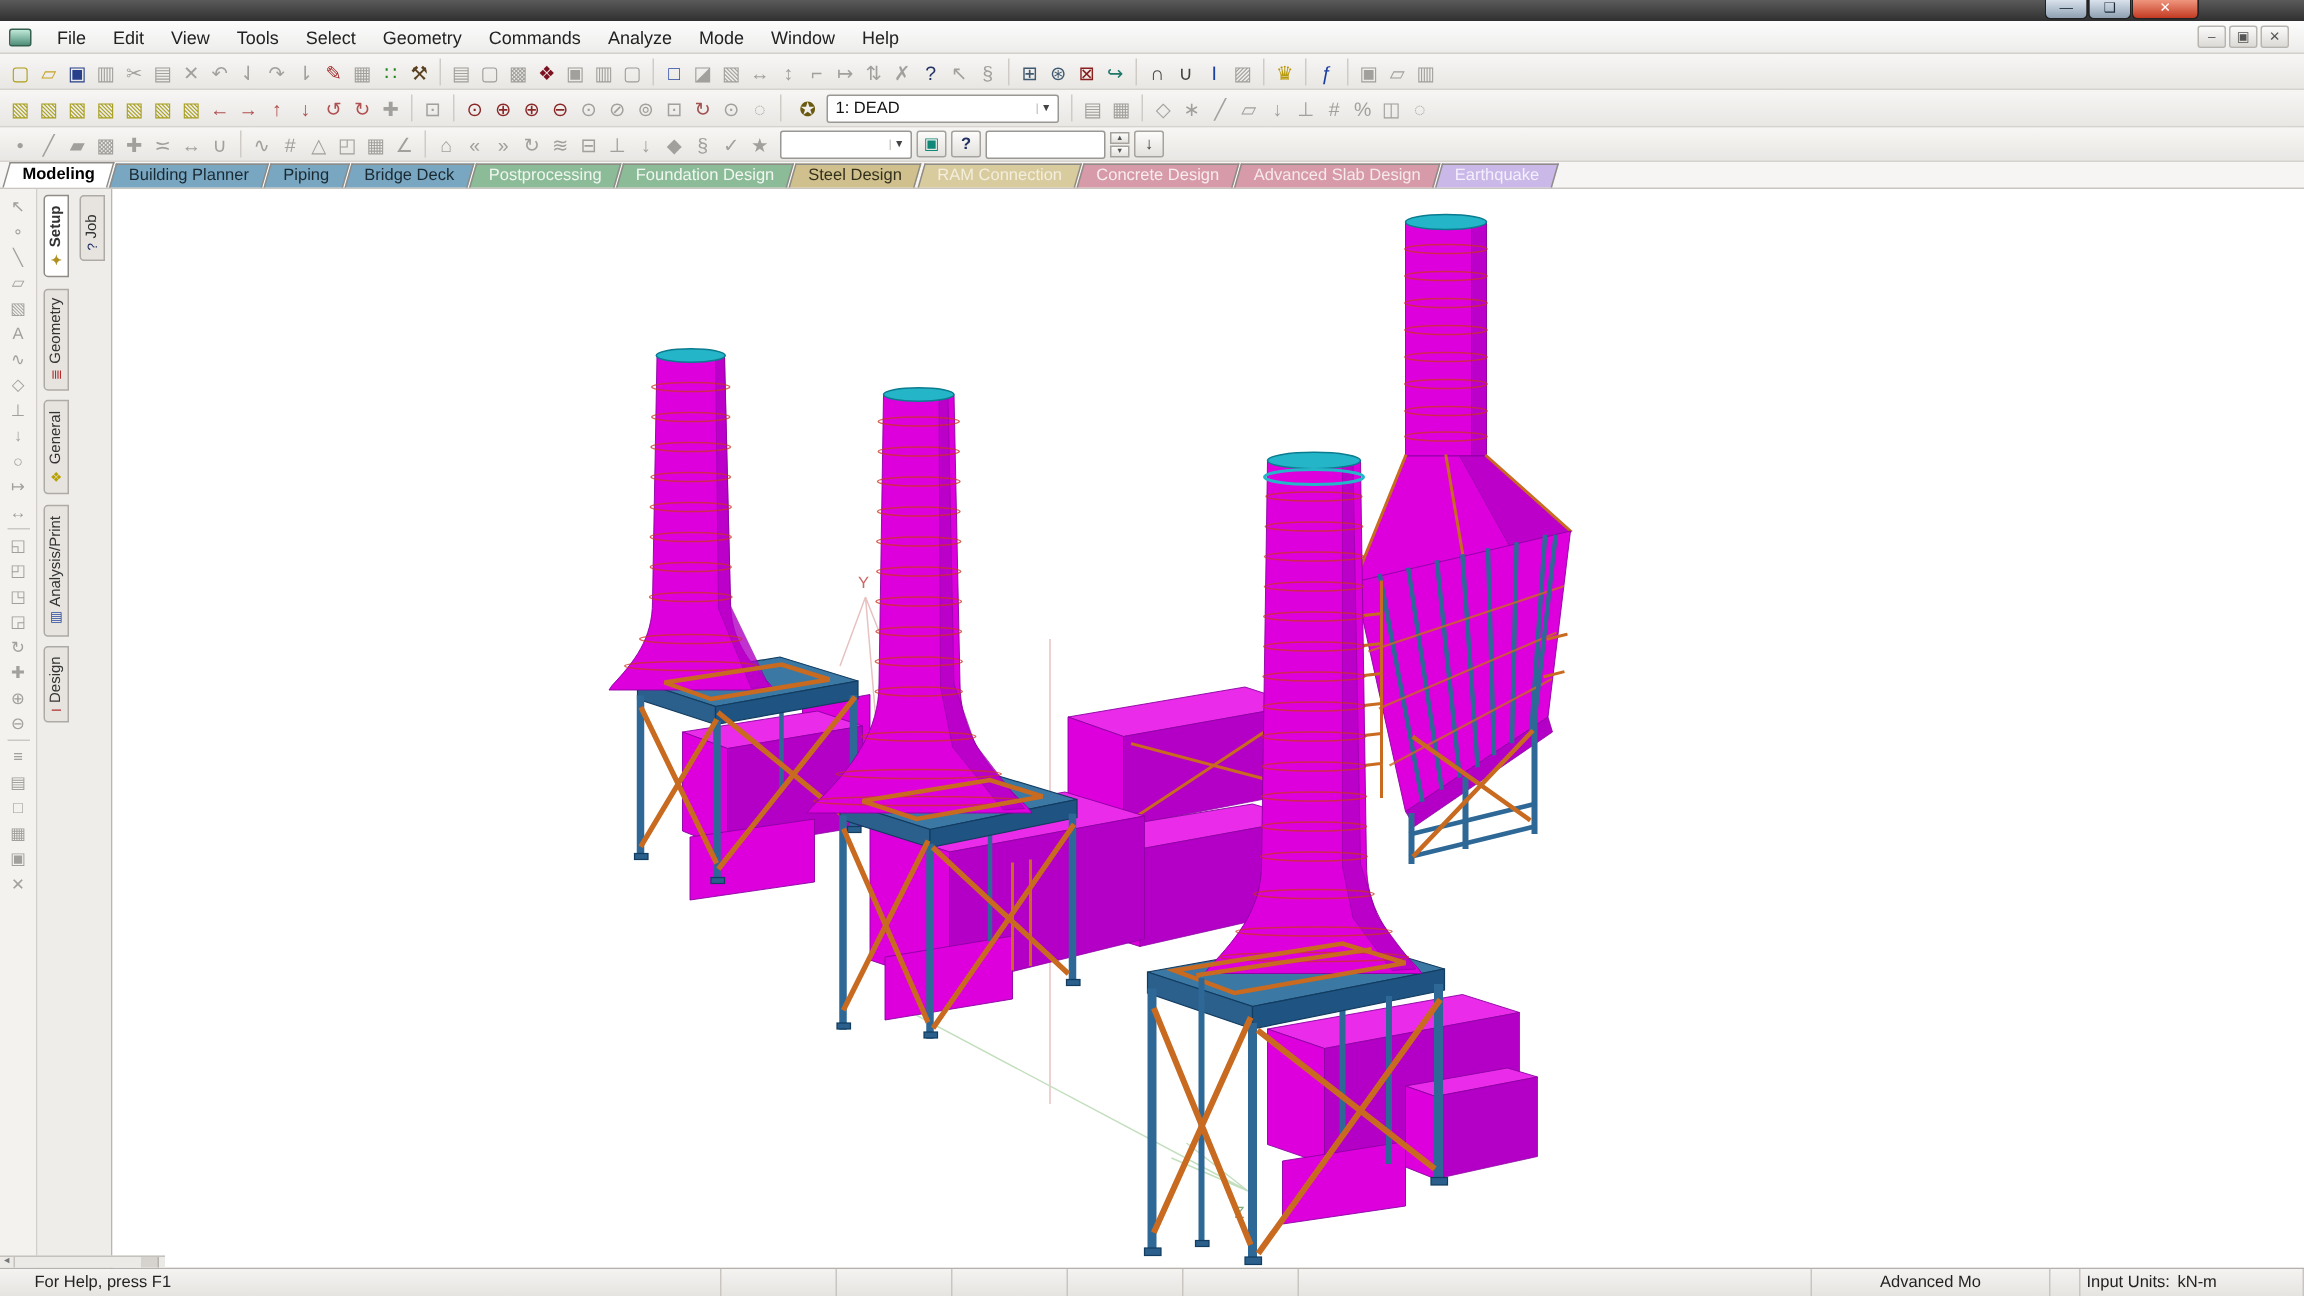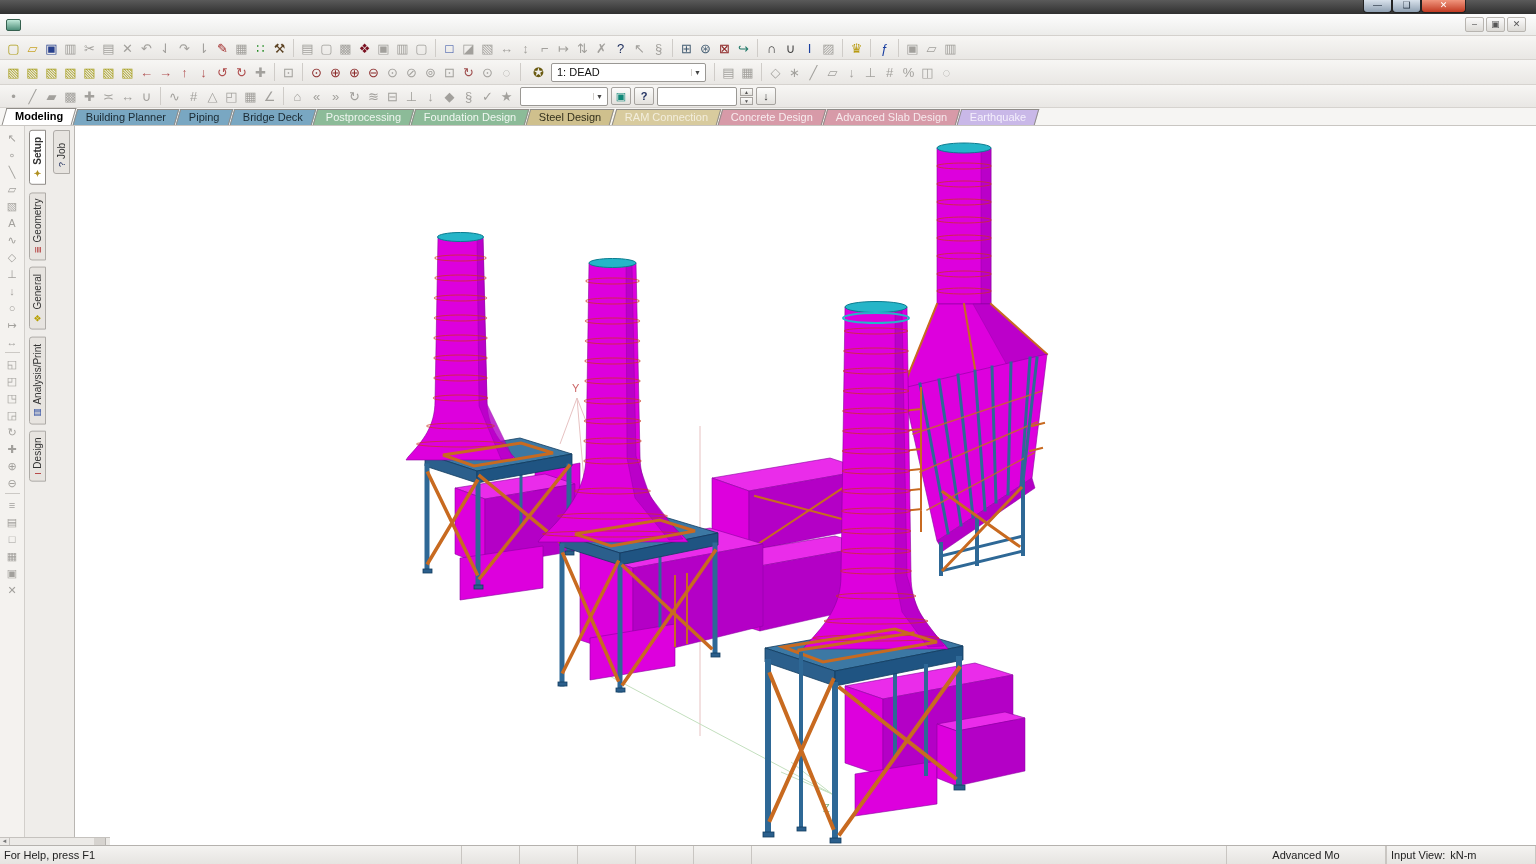--- a/index.html
+++ b/index.html
@@ -63,21 +63,21 @@
   .deckt{fill:#3c78a4;stroke:#123c60;stroke-width:.8;}
   .deckf{fill:#2b5f8c;stroke:#123c60;stroke-width:.8;}
   .deckr{fill:#1f5482;stroke:#123c60;stroke-width:.8;}
   .stl{stroke:var(--steel);fill:none;stroke-linecap:square;}
   .or{stroke:var(--brace);fill:none;stroke-linecap:square;}
   .ax{stroke:#e7c2c2;stroke-width:1;fill:none;}
   .axz{stroke:#c3dfbe;stroke-width:1;fill:none;}
   .axlab{font-size:11px;font-family:"Liberation Sans",sans-serif;}
   
   .statusbar{height:19px;background:linear-gradient(#f4f3f1,#e6e4e1);border-top:1px solid #b5b2ae;display:flex;align-items:stretch;font-size:11px;color:#222;}
-  .sb-pane{border-right:1px solid #c9c6c2;display:flex;align-items:center;padding:0 4px;}
+  .sb-pane{border-right:1px solid #c9c6c2;display:flex;align-items:center;padding:0 4px;margin-left:19px;}
   .sb-help{flex:0 0 462px;}
   .sb-small{width:58px;}
   .sb-spacer{flex:1;border-right:none;}
   .sb-mode{width:160px;justify-content:center;border-left:1px solid #c9c6c2;}
   .sb-units{width:150px;border-left:1px solid #c9c6c2;gap:5px;}
   .side-hscroll{position:absolute;left:0;bottom:19px;width:110px;height:8px;background:#eceae7;border-top:1px solid #c5c2be;display:flex;}
   .side-hscroll .arr{width:10px;font-size:6px;line-height:7px;text-align:center;color:#777;border-right:1px solid #c5c2be;}
   .side-hscroll .handle{width:12px;background:#d6d3cf;border-right:1px solid #b5b2ae;margin-left:84px;}
 </style>
 </head>
@@ -86,20 +86,33 @@
 <div class="titlebar">
   <div class="winbtns">
     <div class="wbtn">—</div>
     <div class="wbtn">❑</div>
     <div class="wbtn close">✕</div>
   </div>
 </div>
 
 <div class="menubar">
   <span class="appicon"></span>
+  <span class="iconhost">
+      <span class="menu-item">File</span>
+      <span class="menu-item">Edit</span>
+      <span class="menu-item">View</span>
+      <span class="menu-item">Tools</span>
+      <span class="menu-item">Select</span>
+      <span class="menu-item">Geometry</span>
+      <span class="menu-item">Commands</span>
+      <span class="menu-item">Analyze</span>
+      <span class="menu-item">Mode</span>
+      <span class="menu-item">Window</span>
+      <span class="menu-item">Help</span>
+    </span>
   <span class="childbtns">
     <span class="cbtn">–</span>
     <span class="cbtn">▣</span>
     <span class="cbtn">✕</span>
   </span>
 </div>
 
 <div class="tbrow tb1">
   <span class="iconhost">
       <span class="tbi" style="color: rgb(176, 160, 32);">▢</span>
@@ -511,16 +524,16 @@
 <div class="statusbar">
   <div class="sb-pane sb-help">For Help, press F1</div>
   <div class="sb-pane sb-small"></div>
   <div class="sb-pane sb-small"></div>
   <div class="sb-pane sb-small"></div>
   <div class="sb-pane sb-small"></div>
   <div class="sb-pane sb-small"></div>
   <div class="sb-pane sb-spacer"></div>
   <div class="sb-pane sb-mode">Advanced Mo</div>
   <div class="sb-pane sb-units">
-    <span>Input View:</span>
+    <span>Input Units:</span>
     <span>kN-m</span>
   </div>
 </div>
 
 </body></html>

